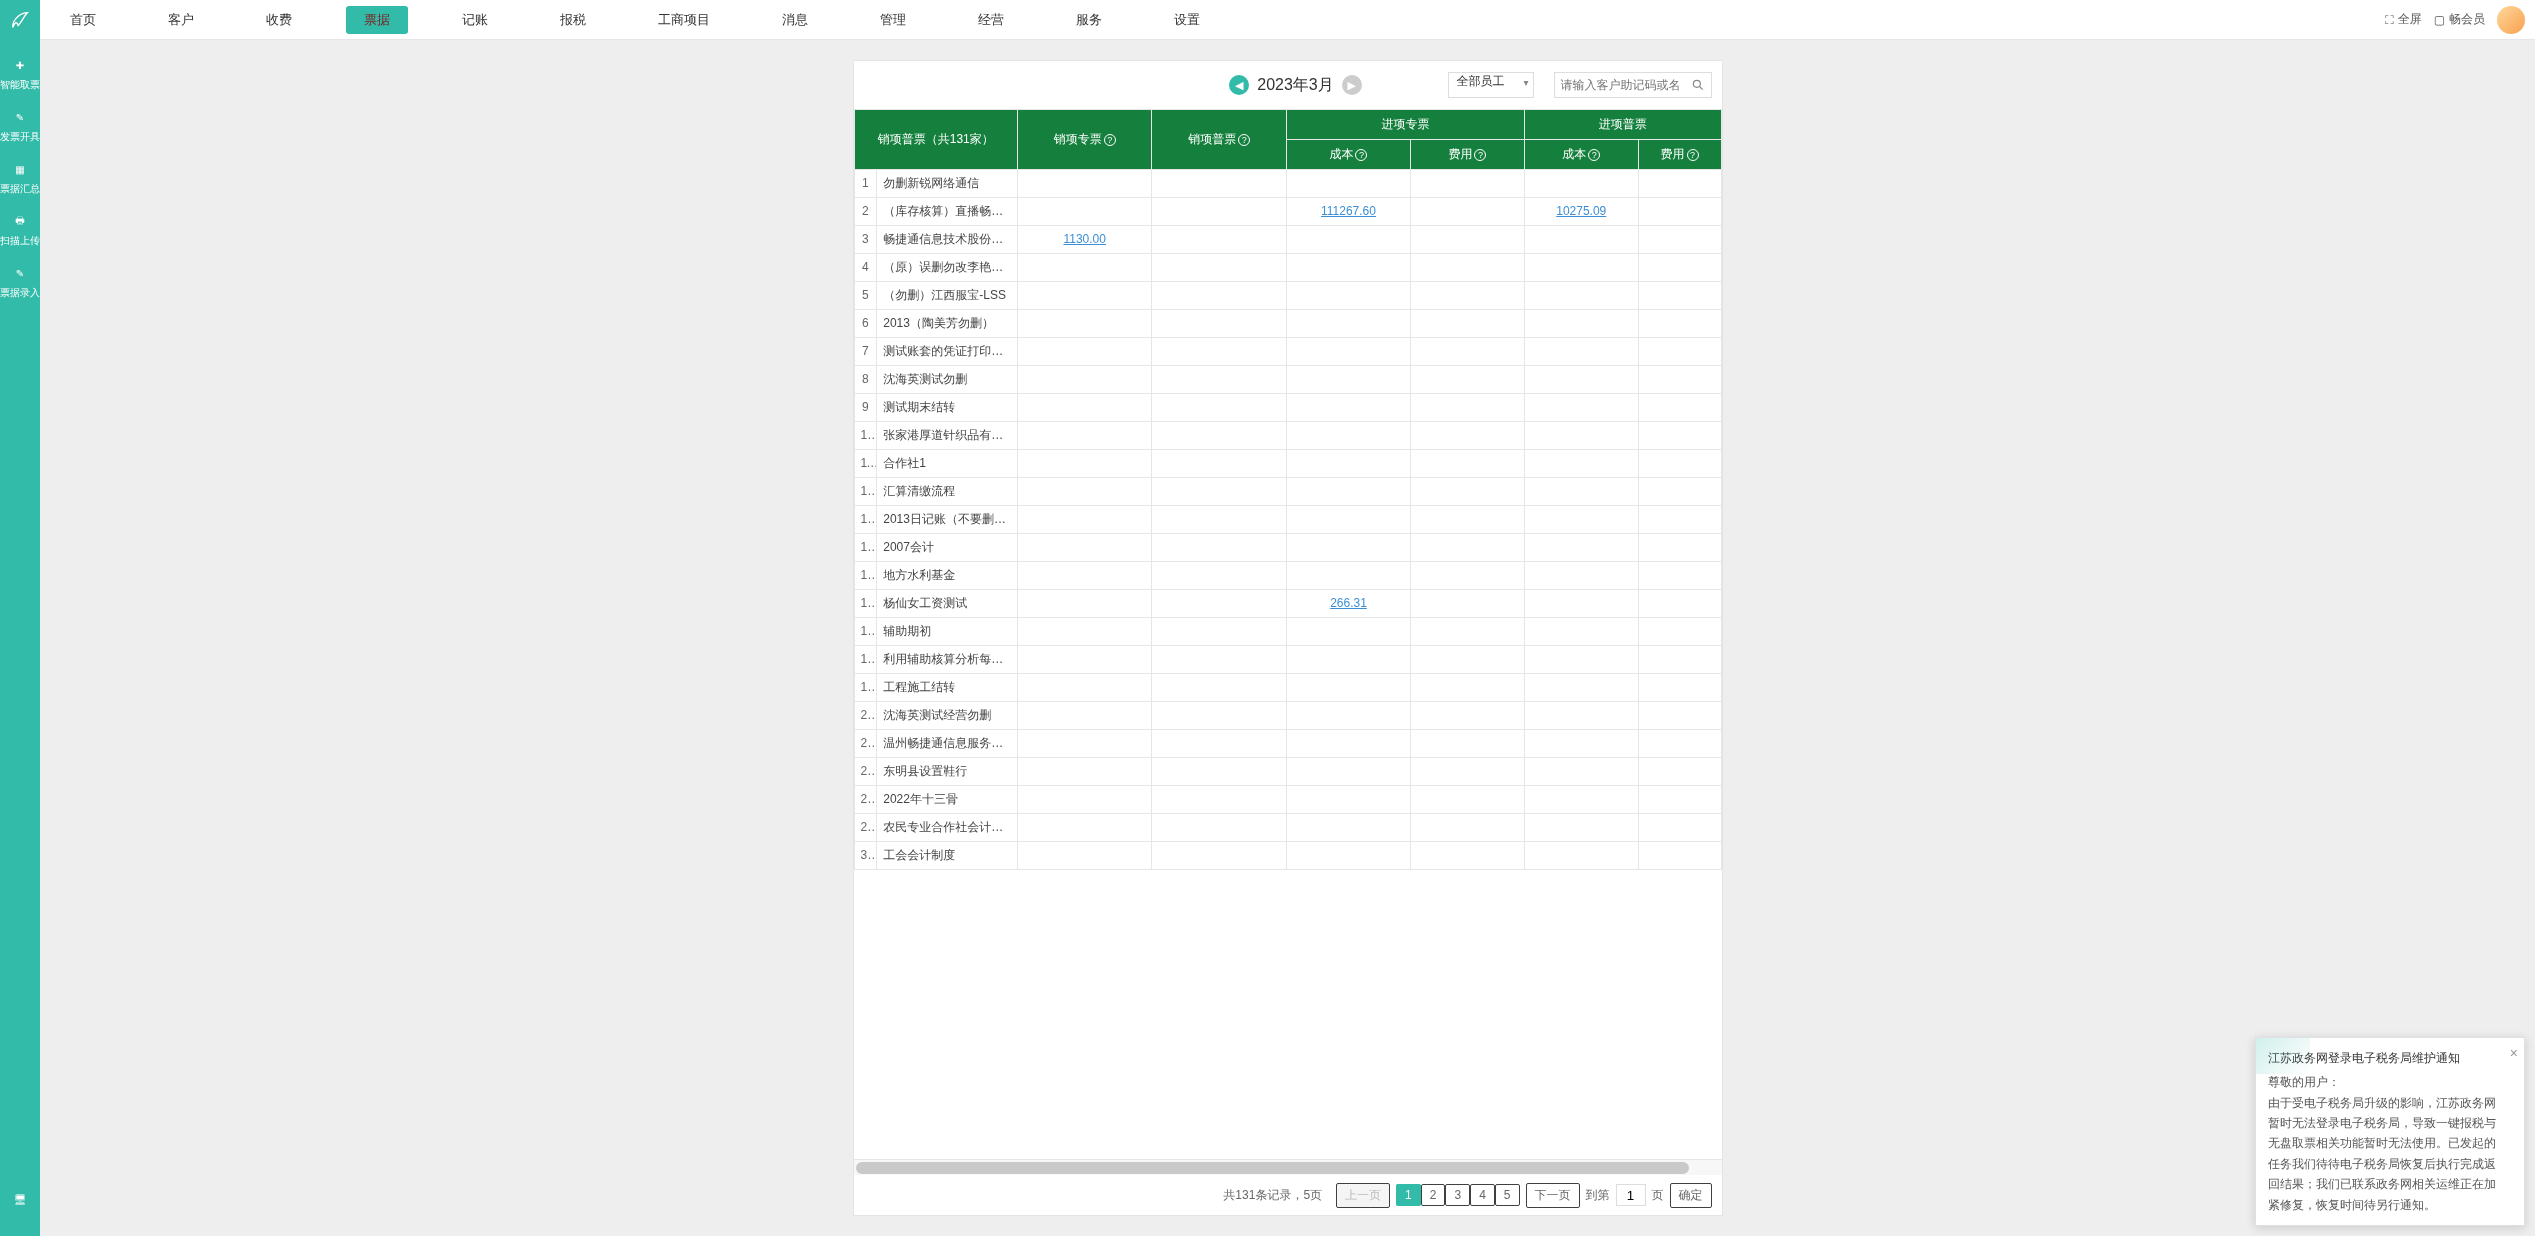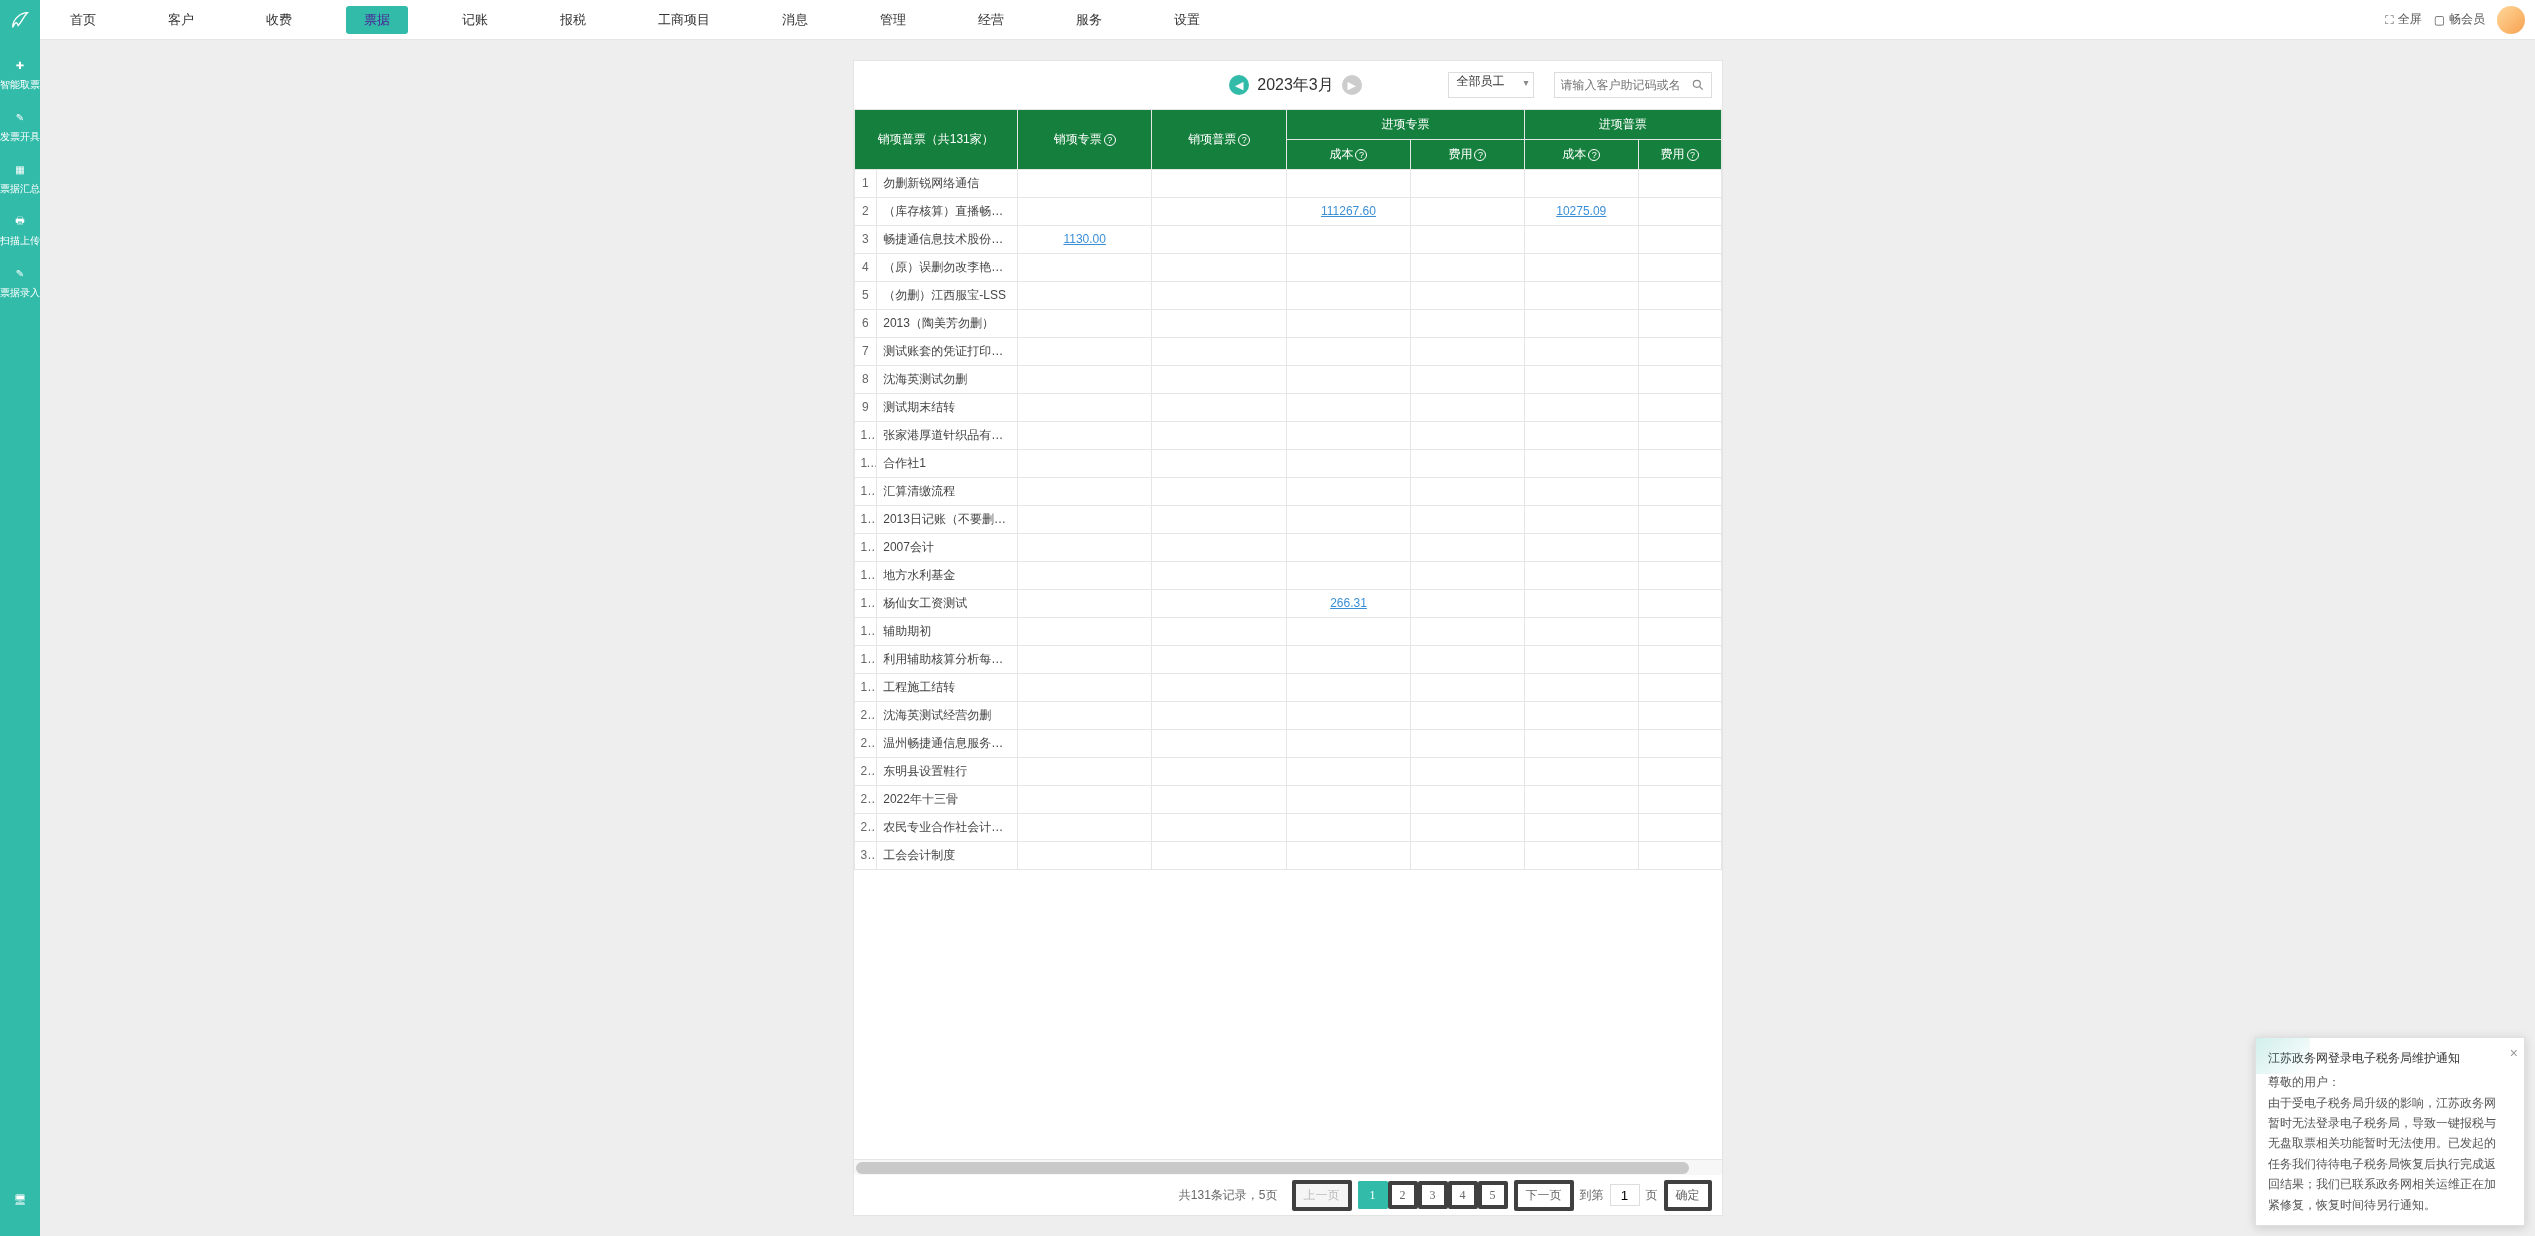--- a/index.html
+++ b/index.html
@@ -3,21 +3,21 @@
 <meta charset="utf-8">
 <style>
 * { margin: 0; padding: 0; box-sizing: border-box; }
 body { font-family: "Microsoft YaHei", sans-serif; font-size: 12px; background: #f0f0f0; color: #333; overflow: hidden; }
 
 .top-nav { height: 40px; background: #fff; display: flex; align-items: center; border-bottom: 1px solid #e6e6e6; position: relative; }
 .logo { width: 40px; height: 40px; background: #33bbaa; display: flex; align-items: center; justify-content: center; }
 .logo svg { width: 22px; height: 22px; }
 .nav-items { display: flex; margin-left: 10px; gap: 32px; }
 .nav-item { padding: 0 18px; height: 28px; line-height: 28px; cursor: pointer; font-size: 13px; color: #333; margin: 0 2px; border-radius: 3px; }
-.nav-item.active { background: #33bbaa; color: #4c1d95; }
+.nav-item.active { background: #33bbaa; color: #7f1d1d; }
 .top-right { position: absolute; right: 10px; display: flex; align-items: center; gap: 12px; }
 .top-right-item { display: flex; align-items: center; gap: 4px; font-size: 12px; cursor: pointer; color: #555; }
 .avatar { width: 28px; height: 28px; border-radius: 50%; background: linear-gradient(135deg,#ffd89b,#f8a14f); }
 
 .sidebar { position: fixed; left: 0; top: 40px; bottom: 0; width: 40px; background: #33bbaa; display: flex; flex-direction: column; align-items: center; padding-top: 8px; }
 .side-item { width: 40px; padding: 8px 0; display: flex; flex-direction: column; align-items: center; gap: 4px; cursor: pointer; color: #fff; font-size: 10px; }
 .side-item .ic { width: 18px; height: 18px; display:flex; align-items:center; justify-content:center; }
 .side-bottom { margin-top: auto; margin-bottom: 20px; }
 
 .main { position: fixed; left: 40px; top: 40px; right: 0; bottom: 0; background: #eee; display: flex; justify-content: center; overflow: auto; }
@@ -43,21 +43,21 @@
 tbody td { padding: 0 6px; height: 27px; line-height: 27px; text-align: center; color: #444; white-space: nowrap; overflow: hidden; text-overflow: ellipsis; }
 tbody td.idx { width: 20px; text-align: center; color:#666; border-right:none; }
 tbody td.name { text-align: left; }
 tbody td a { color: #3b8fd6; text-decoration: underline; cursor: pointer; }
 
 .hscroll { height: 16px; background: #f7f7f7; border-top: 1px solid #e6e6e6; position: relative; }
 .hscroll-thumb { position:absolute; left:2px; top:2px; height:12px; width: 96%; background: #c9c9c9; border-radius: 6px; }
 
 .pager { height: 40px; display: flex; align-items: center; justify-content: flex-end; gap: 6px; padding: 4px 10px; font-size: 12px; color: #666; }
 .pager .info { margin-right: 8px; }
-.pbtn { border: 4px solid #404040; background: #fff; padding: 3px 8px; cursor: pointer; color:#666; border-radius:2px;font-family:Liberation Serif, serif; }
+.pbtn { border: 1px solid #404040; background: #fff; padding: 3px 8px; cursor: pointer; color:#666; border-radius:2px; }
 .pbtn.disabled { color:#bbb; background:#f5f5f5; cursor:default; }
 .pbtn.active { background:#33bbaa; color:#fff; border-color:#33bbaa; }
 .pinput { width: 30px; height: 22px; border:1px solid #ddd; text-align:center; }
 
 .toast { position: fixed; right: 10px; bottom: 10px; width: 270px; background: #fff; border: 1px solid #e0e0e0; box-shadow: 0 2px 10px rgba(0,0,0,.15); padding: 10px 24px 10px 12px; font-size: 12px; line-height: 1.7; color:#555; }
 .toast .ttl { font-weight: 500; color:#333; margin-bottom: 4px; }
 .toast .close { position:absolute; right:6px; top:4px; cursor:pointer; color:#999; font-size:14px; }
 .toast .deco { position:absolute; left:0; top:0; width:54px; height:36px; background: linear-gradient(135deg, rgba(72,193,178,.25), transparent); pointer-events:none; }
 </style>
 </head>

